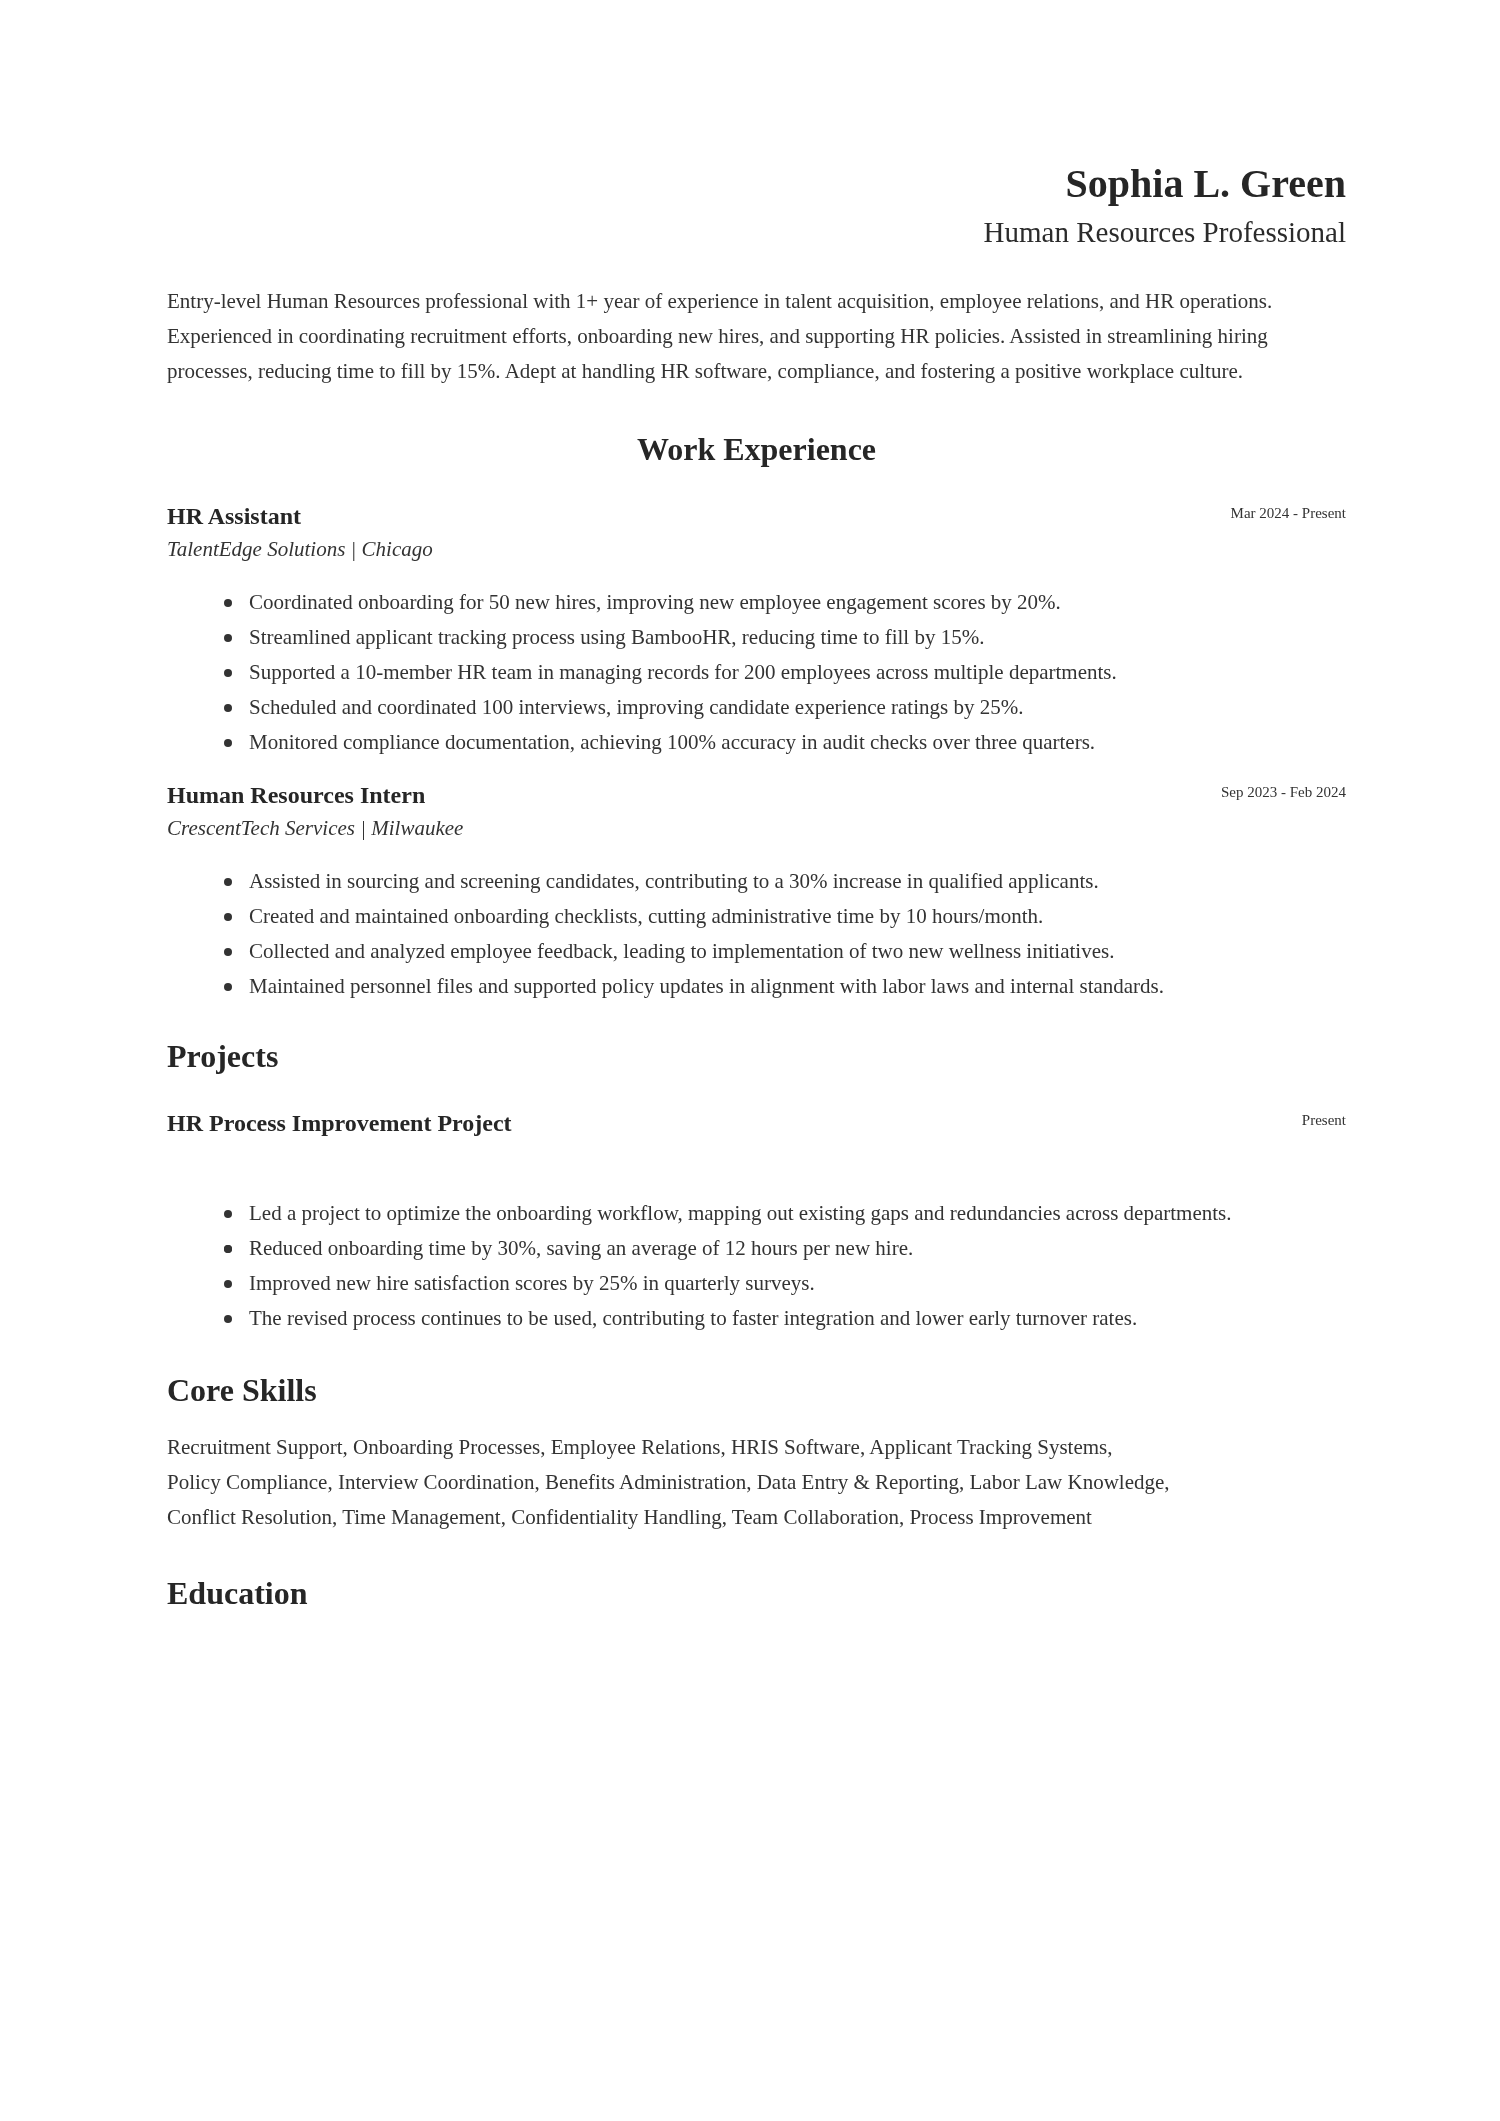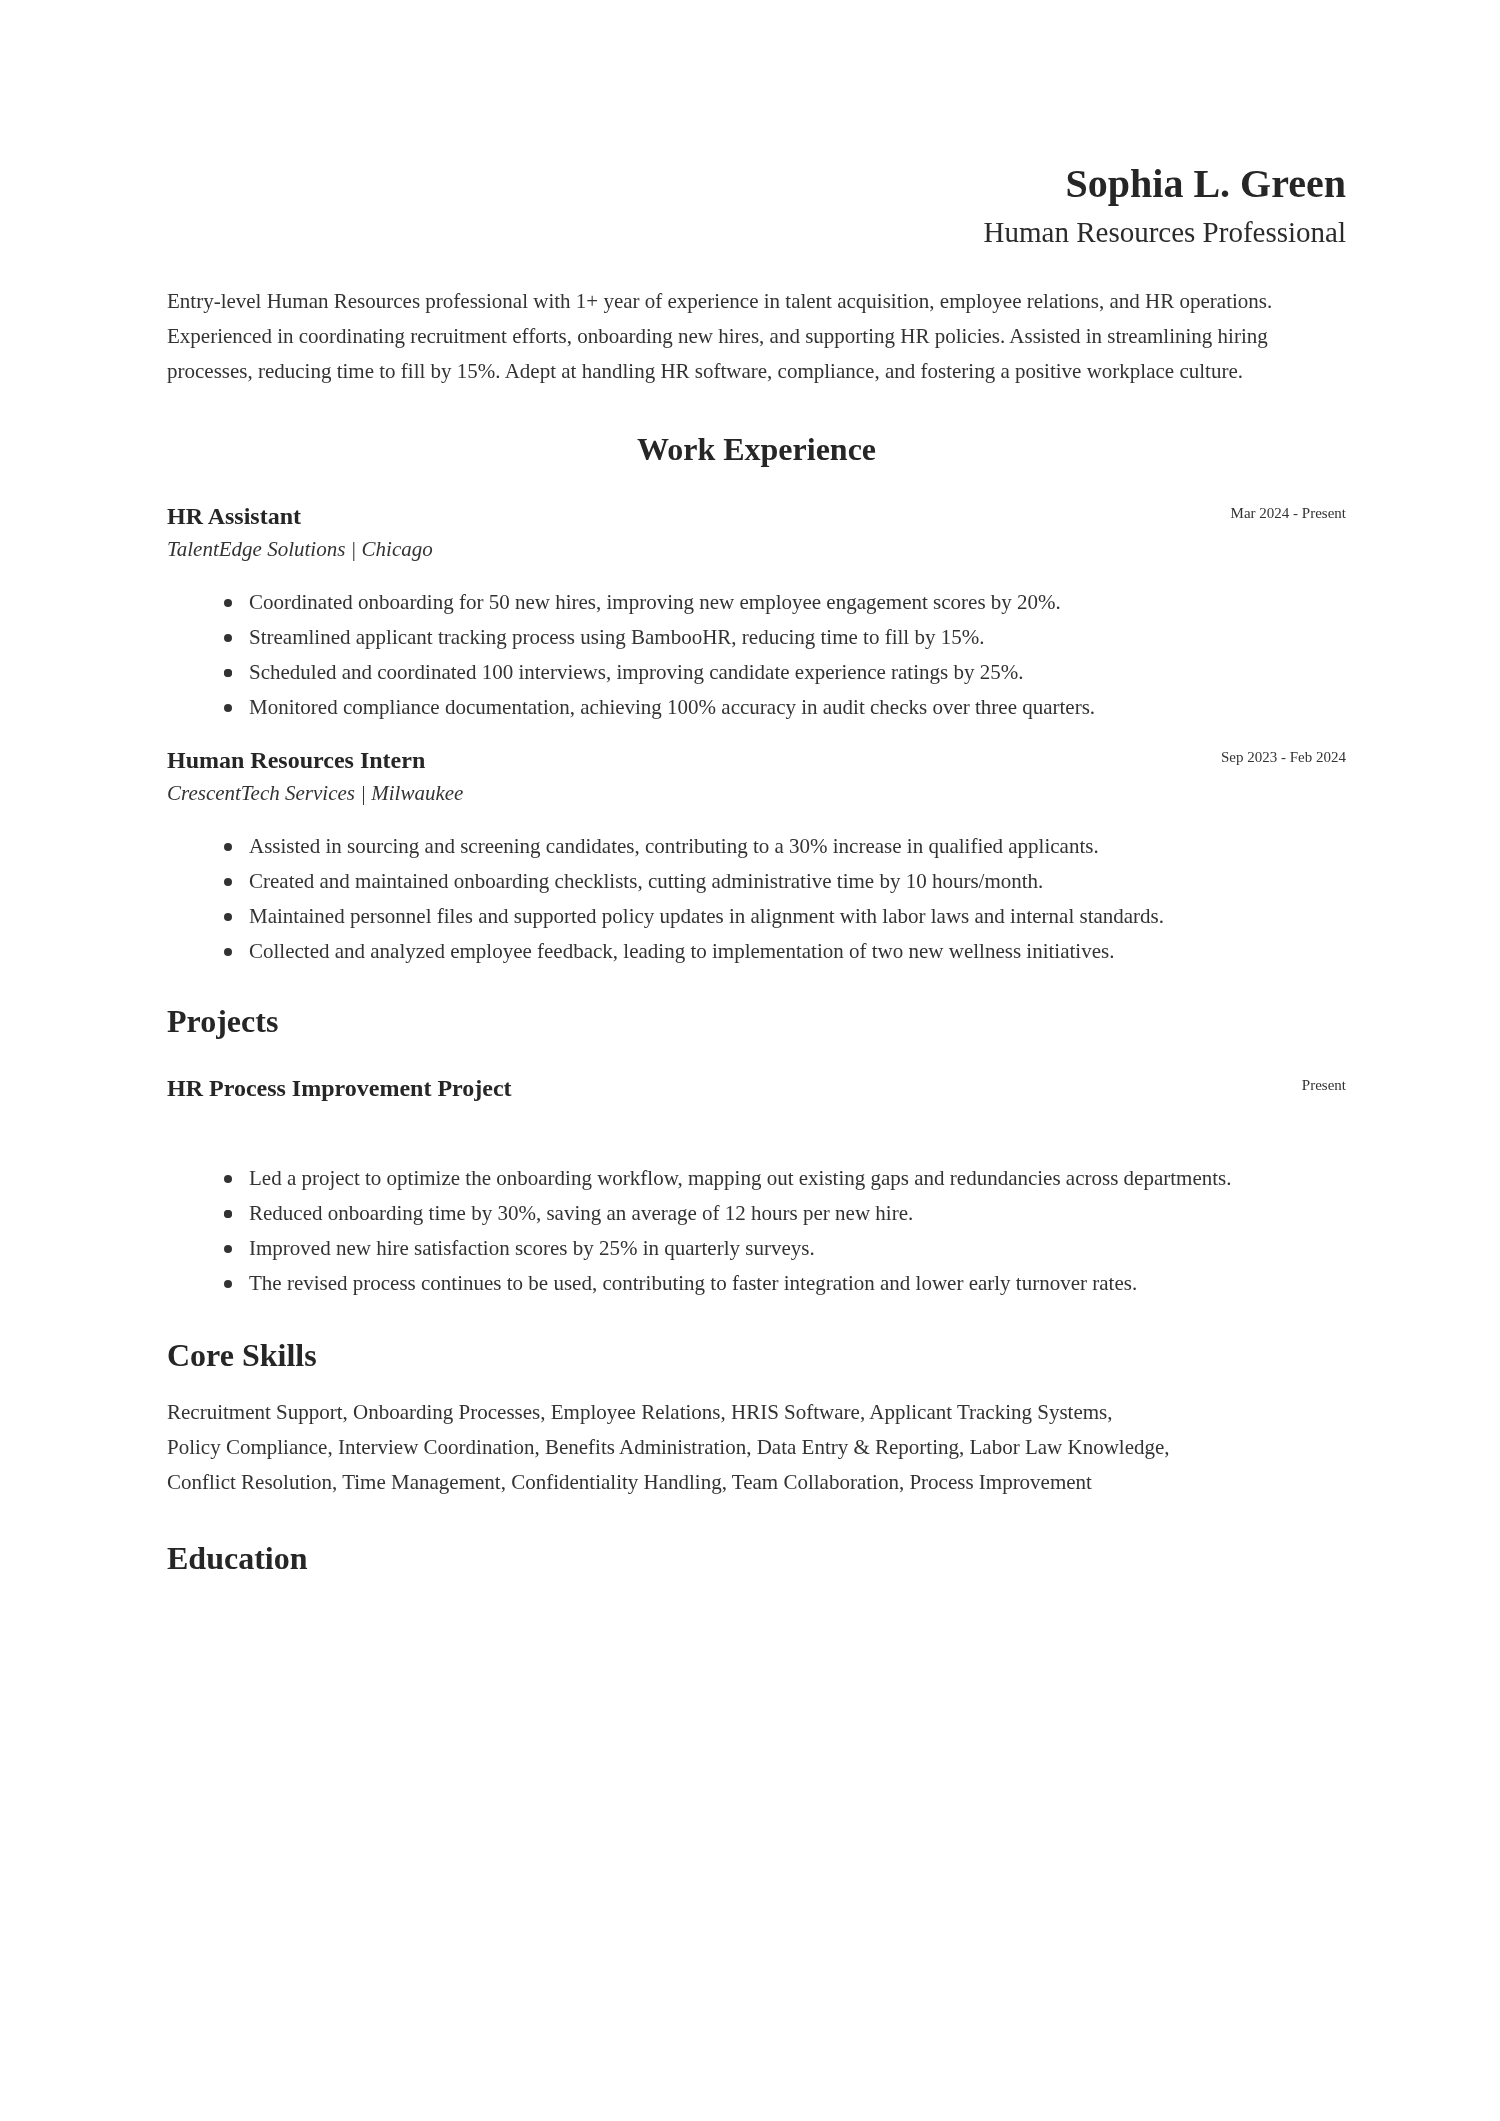--- a/index.html
+++ b/index.html
@@ -132,37 +132,37 @@
 
     <div class="entry entry-1">
       <div class="entry-row">
         <div class="entry-title">HR Assistant</div>
         <div class="entry-date">Mar 2024 - Present</div>
       </div>
       <div class="entry-sub">TalentEdge Solutions | Chicago</div>
       <ul class="bullets">
         <li><span class="dot"></span><span>Coordinated onboarding for 50 new hires, improving new employee engagement scores by 20%.</span></li>
         <li><span class="dot"></span><span>Streamlined applicant tracking process using BambooHR, reducing time to fill by 15%.</span></li>
-        <li><span class="dot"></span></li>
+        <li><span class="dot"></span><span>Supported a 10-member HR team in managing records for 200 employees across multiple departments.</span></li>
         <li><span class="dot"></span><span>Scheduled and coordinated 100 interviews, improving candidate experience ratings by 25%.</span></li>
         <li><span class="dot"></span><span>Monitored compliance documentation, achieving 100% accuracy in audit checks over three quarters.</span></li>
       </ul>
     </div>
 
     <div class="entry entry-2">
       <div class="entry-row">
         <div class="entry-title">Human Resources Intern</div>
         <div class="entry-date">Sep 2023 - Feb 2024</div>
       </div>
       <div class="entry-sub">CrescentTech Services | Milwaukee</div>
       <ul class="bullets">
         <li><span class="dot"></span><span>Assisted in sourcing and screening candidates, contributing to a 30% increase in qualified applicants.</span></li>
         <li><span class="dot"></span><span>Created and maintained onboarding checklists, cutting administrative time by 10 hours/month.</span></li>
+        <li><span class="dot"></span><span>Collected and analyzed employee feedback, leading to implementation of two new wellness initiatives.</span></li>
         <li><span class="dot"></span><span>Maintained personnel files and supported policy updates in alignment with labor laws and internal standards.</span></li>
-        <li><span class="dot"></span><span>Collected and analyzed employee feedback, leading to implementation of two new wellness initiatives.</span></li>
       </ul>
     </div>
   </section>
 
   <section>
     <h2 class="section-title sec-projects">Projects</h2>
     <div class="entry entry-proj">
       <div class="entry-row">
         <div class="entry-title">HR Process Improvement Project</div>
         <div class="entry-date">Present</div>

